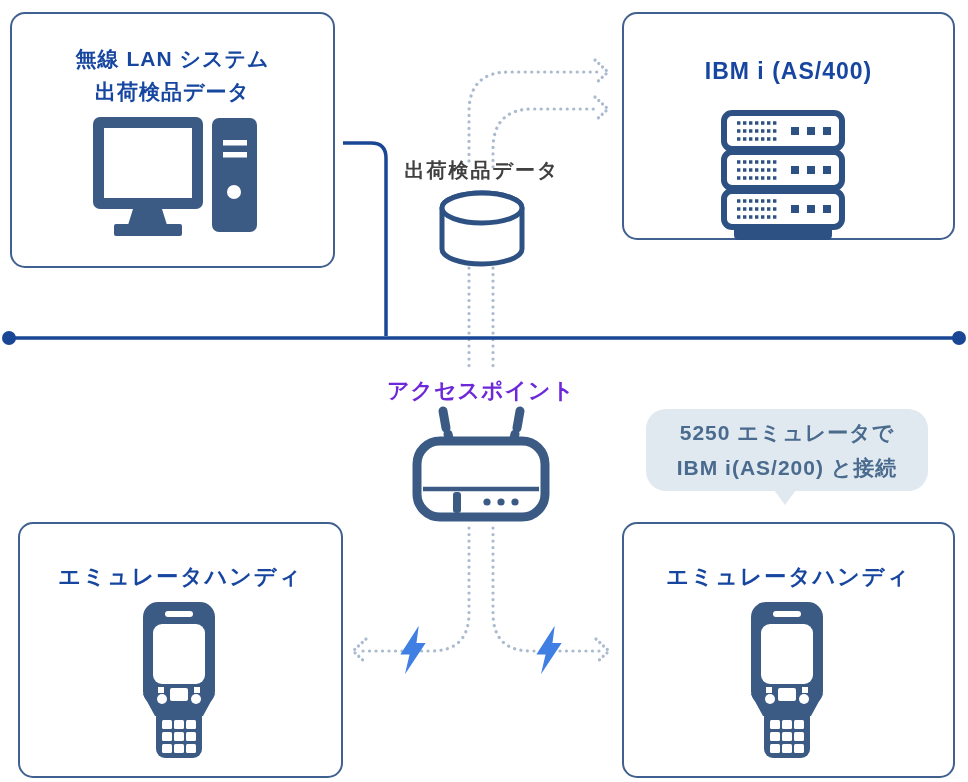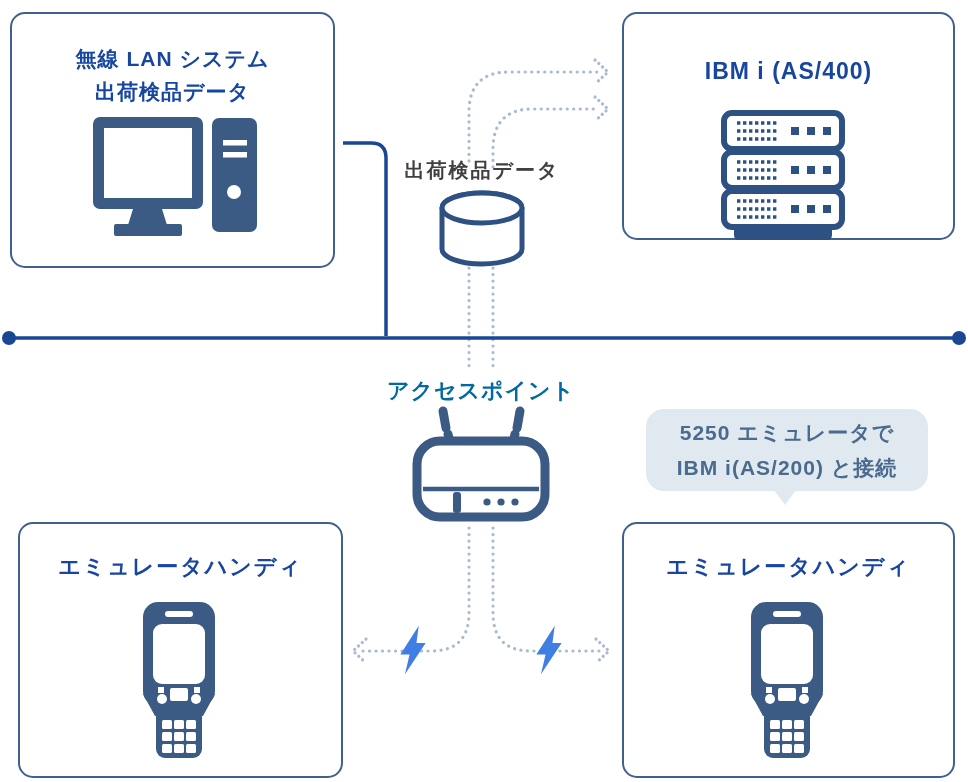--- a/index.html
+++ b/index.html
@@ -16,42 +16,42 @@
   #box-ibm         { left:622px; top:12px;  width:333px; height:228px; }
   #box-handy-left  { left:18px;  top:522px; width:325px; height:256px; }
   #box-handy-right { left:622px; top:522px; width:333px; height:256px; }
 
   .box-title {
     font-weight:bold; color:#1646a0; text-align:center; letter-spacing:1px;
   }
   #box-mgmt .box-title  { padding-top:28px; font-size:21px; line-height:33px; }
   #box-ibm  .box-title  { padding-top:44px; font-size:23px; }
   #box-handy-left  .box-title,
-  #box-handy-right .box-title { padding-top:28px; font-size:22px; letter-spacing:2px; }
+  #box-handy-right .box-title { padding-top:38px; font-size:22px; letter-spacing:2px; }
 
   
   svg.diagram { position:absolute; left:0; top:0; pointer-events:none; }
   .dotline   { fill:none; stroke:#aabbd0; stroke-width:3.2; stroke-linecap:round; stroke-dasharray:0.1 6.4; }
   .dotarrow  { fill:none; stroke:#aabbd0; stroke-width:3.2; stroke-linecap:round; stroke-linejoin:round; stroke-dasharray:0.1 5; }
   .trunk     { stroke:#1a4795; stroke-width:3.5; fill:none; }
   .srv-grid  { stroke:#2e5183; stroke-width:3.6; stroke-dasharray:3.4 2.6; }
 
   
   .flabel { position:absolute; font-weight:bold; text-align:center; }
   #label-data { left:372px; top:157px; width:220px; font-size:20px; color:#404040; letter-spacing:2px; }
-  #label-ap   { left:381px; top:376px; width:200px; font-size:22px; color:#0369a1; letter-spacing:1px; }
+  #label-ap   { left:381px; top:376px; width:200px; font-size:22px; color:#6d28d9; letter-spacing:1px; }
 
   
   .bubble {
     position:absolute; background:#dfe9ef; border-radius:18px;
     display:flex; flex-direction:column; justify-content:center; align-items:center;
     font-weight:bold; color:#4a6a8e; text-align:center;
   }
   #bubble-left  { left:88px;  top:383px; width:280px; height:98px; font-size:21px; line-height:37px; letter-spacing:1px; }
-  #bubble-right { left:646px; top:409px; width:282px; height:82px; font-size:21px; line-height:35px; letter-spacing:1px; }
+  #bubble-right { left:646px; top:409px; width:282px; height:82px; font-size:21px; line-height:35px; letter-spacing:1px;border-radius:20px; }
   #bubble-left::after {
     content:""; position:absolute; right:-15px; top:40px;
     border-top:12px solid transparent; border-bottom:12px solid transparent;
     border-left:16px solid #dfe9ef;
   }
   #bubble-right::after {
     content:""; position:absolute; bottom:-14px; left:128px;
     border-left:11px solid transparent; border-right:11px solid transparent;
     border-top:15px solid #dfe9ef;
   }

